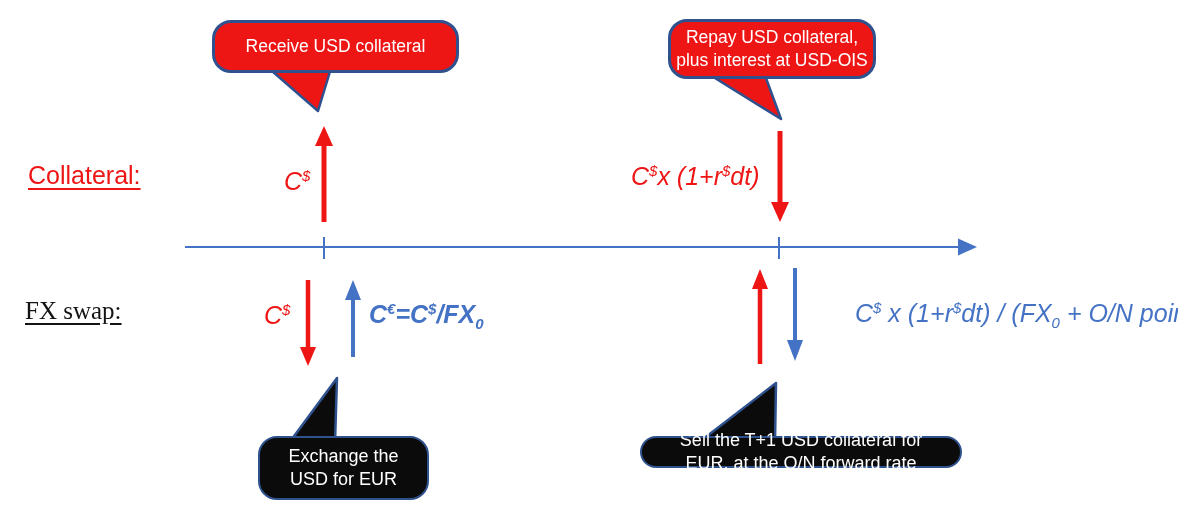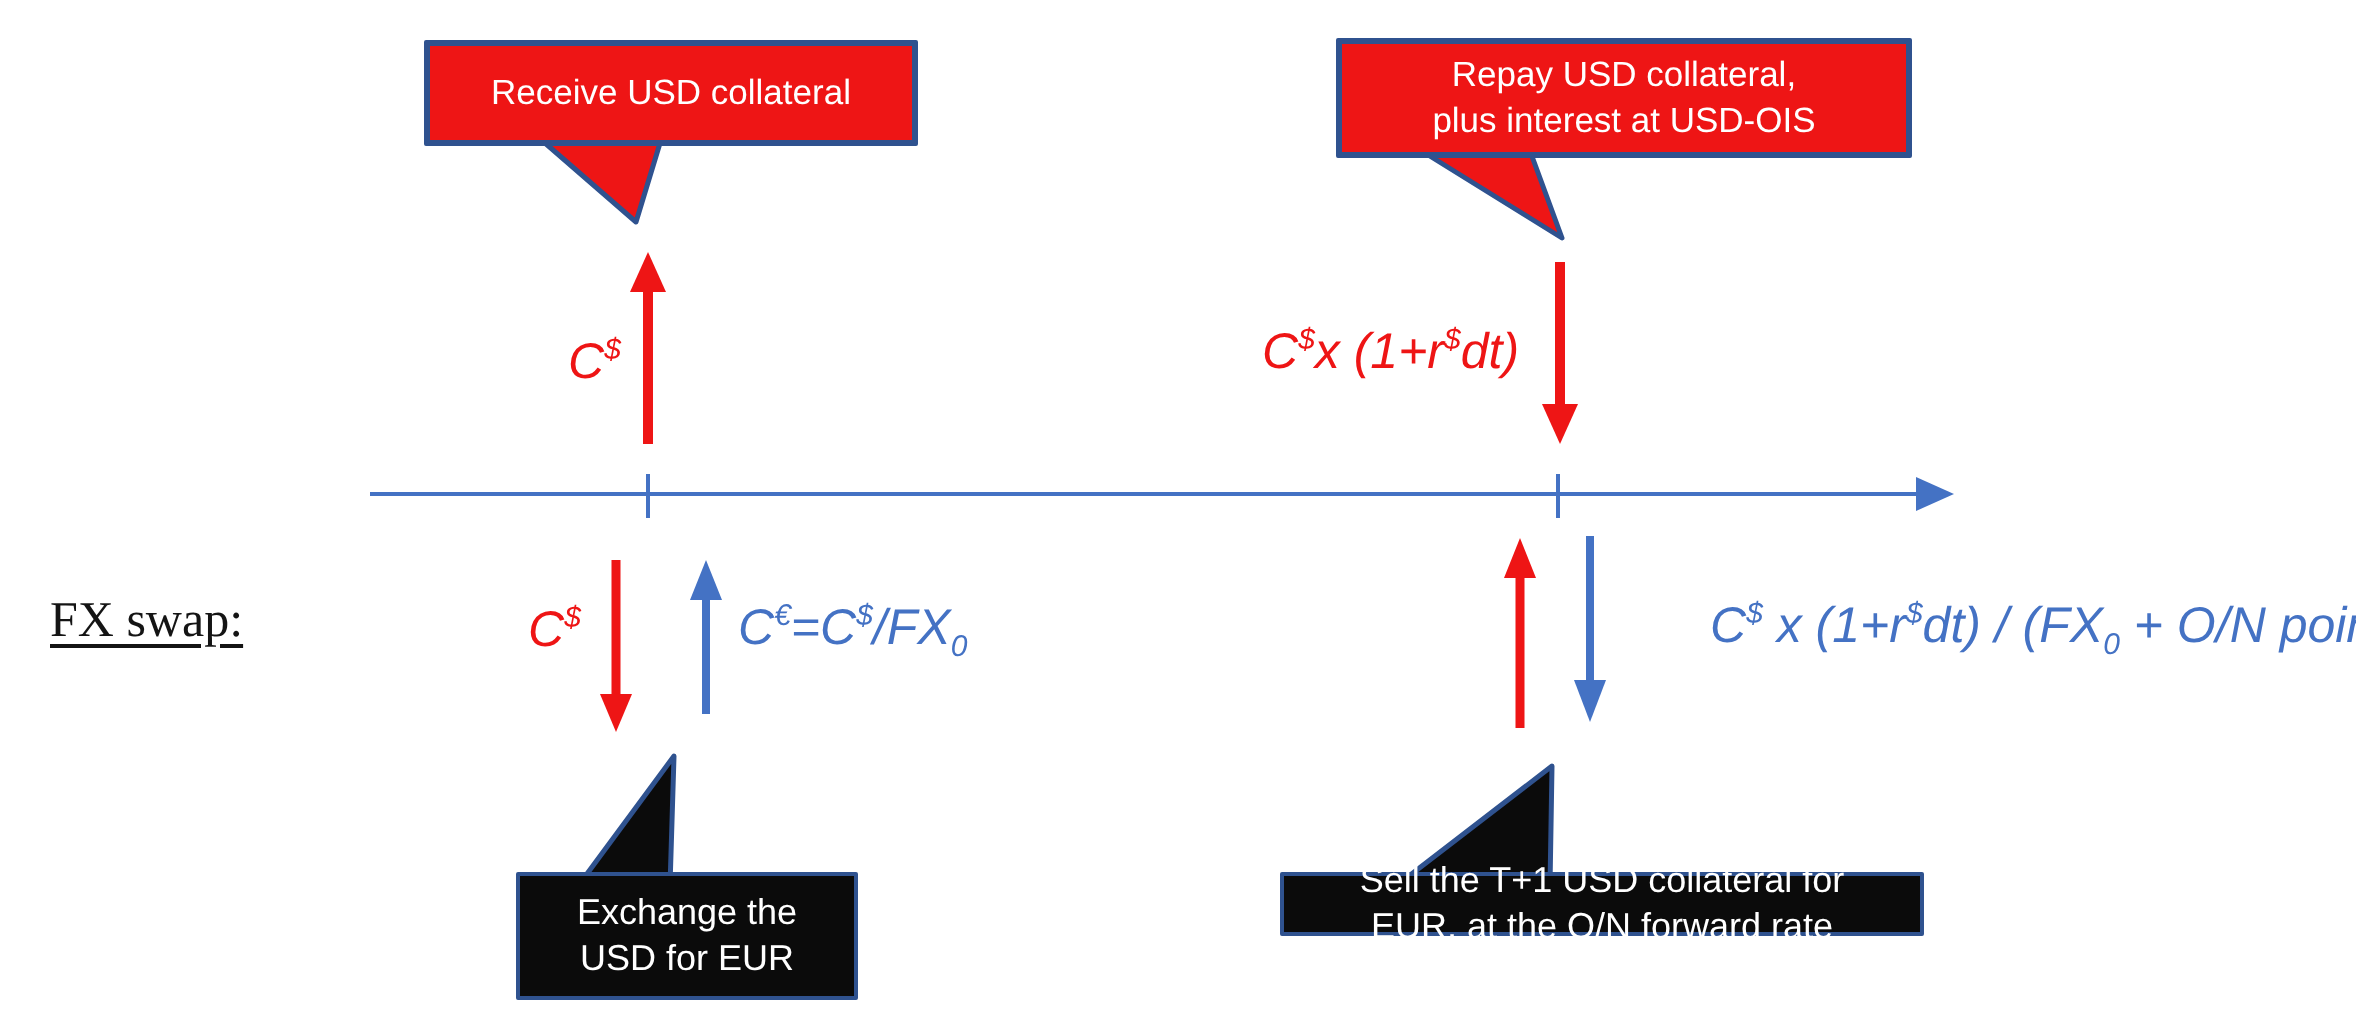--- a/index.html
+++ b/index.html
@@ -12,45 +12,45 @@
   .stroke-red{stroke:var(--red);}
   .fill-red{fill:var(--red);}
   .stroke-blue{stroke:var(--blue);}
   .fill-blue{fill:var(--blue);}
   .tail-red{fill:var(--red);stroke:var(--navy-border);stroke-width:2.5;stroke-linejoin:round;}
   .tail-black{fill:var(--black-fill);stroke:var(--navy-border);stroke-width:2.5;stroke-linejoin:round;}
 
   .callout{
     position:absolute;display:flex;align-items:center;justify-content:center;
     text-align:center;white-space:pre-line;color:#fff;box-sizing:border-box;
-    border-radius:1px;line-height:1.3;
+    border-radius:19px;line-height:1.3;
   }
   .callout-red{background:var(--red);border:3px solid var(--navy-border);font-size:17.5px;}
   .callout-black{background:var(--black-fill);border:2.5px solid var(--navy-border);font-size:18px;}
   .co-receive{left:212px;top:20px;width:247px;height:53px;}
-  .co-repay{left:668px;top:19px;width:288px;height:60px;}
+  .co-repay{left:668px;top:19px;width:208px;height:60px;}
   .co-exchange{left:258px;top:436px;width:171px;height:64px;}
   .co-sell{left:640px;top:436px;width:322px;height:32px;}
 
   .row-label{
     position:absolute;font-size:25px;text-decoration:underline;
     text-decoration-thickness:2px;text-underline-offset:4px;
   }
   .lbl-collateral{left:28px;top:161px;color:var(--red);}
   .lbl-fxswap{left:25px;top:297px;color:#141414;font-family:Liberation Serif, serif;}
 
   .formula{position:absolute;font-style:italic;font-size:25px;white-space:nowrap;}
   .formula sup{font-size:60%;line-height:0;}
   .formula sub{font-size:60%;line-height:0;}
   .f-red{color:var(--red);}
   .f-blue{color:var(--blue);}
   .f-collateral-post{left:284px;top:167px;}
   .f-collateral-return{left:631px;top:162px;}
   .f-spot-usd{left:264px;top:301px;}
-  .f-spot-eur{left:369px;top:300px;}
+  .f-spot-eur{left:369px;top:300px;font-weight:bold;}
   .f-forward-usd{left:610px;top:301px;}
   .f-forward-eur{left:855px;top:299px;}
 </style>
 </head>
 <body>
 
 <div class="stage">
 
   <svg width="1178" height="508" viewBox="0 0 1178 508">
 
@@ -102,20 +102,21 @@
   </div>
   <div class="callout callout-black co-exchange">
     <span>Exchange the
 USD for EUR</span>
   </div>
   <div class="callout callout-black co-sell">
     <span>Sell the T+1 USD collateral for
 EUR, at the O/N forward rate</span>
   </div>
 
+  <div class="row-label lbl-collateral">Collateral:</div>
   <div class="row-label lbl-fxswap">FX swap:</div>
 
   <div class="formula f-red  f-collateral-post">C<sup>$</sup></div>
   <div class="formula f-red  f-collateral-return">C<sup>$</sup>x (1+r<sup>$</sup>dt)</div>
   <div class="formula f-red  f-spot-usd">C<sup>$</sup></div>
   <div class="formula f-blue f-spot-eur">C<sup>€</sup>=C<sup>$</sup>/FX<sub>0</sub></div>
   <div class="formula f-blue f-forward-eur">C<sup>$</sup> x (1+r<sup>$</sup>dt) / (FX<sub>0</sub> + O/N points)</div>
 </div>
 
 </body></html>

